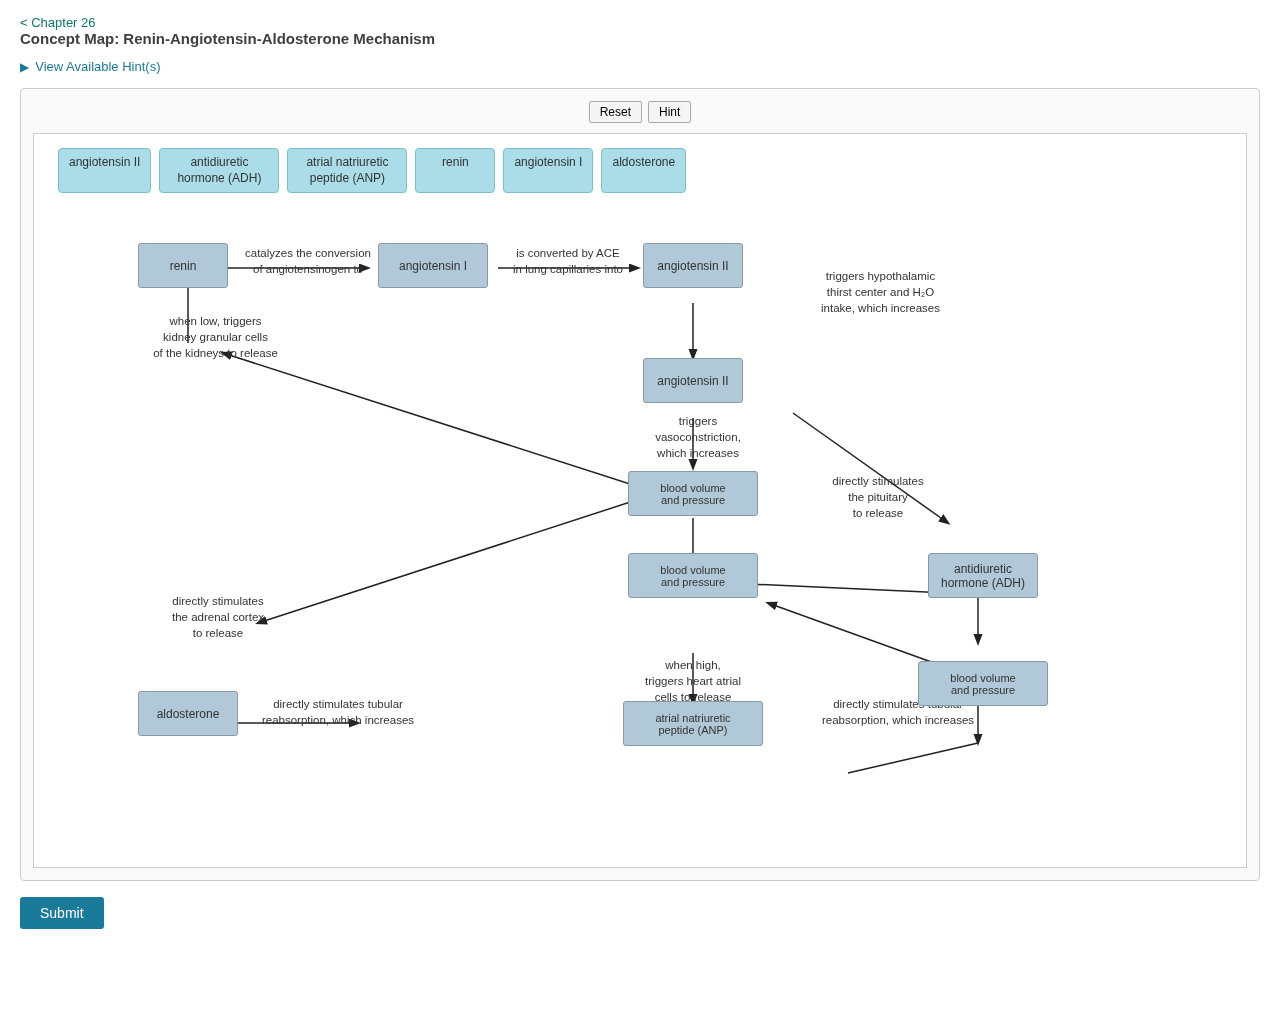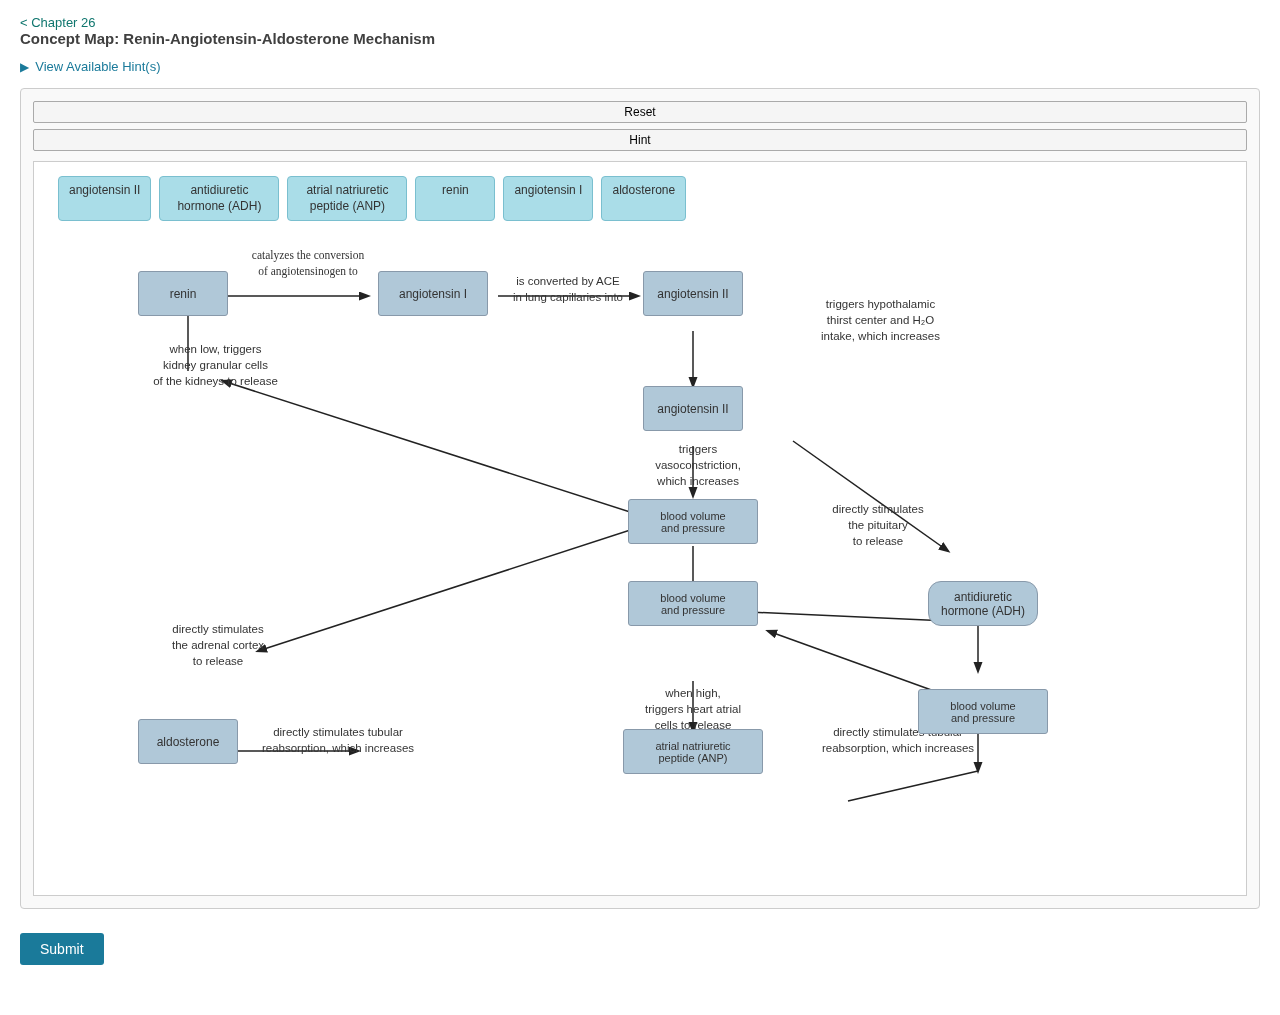--- a/index.html
+++ b/index.html
@@ -5,21 +5,21 @@
     * { box-sizing: border-box; margin: 0; padding: 0; }
     body { font-family: Arial, sans-serif; background: #fff; color: #333; font-size: 13px; padding: 15px 20px; }
 
     .chapter-link { color: #0f766e; font-size: 13px; cursor: pointer; display: block; }
     .page-title { font-size: 15px; font-weight: bold; color: #404040; margin-bottom: 12px; }
     .hint-row { display: flex; align-items: center; margin-bottom: 14px; }
     .hint-arrow { color: #1a7a9a; margin-right: 6px; font-size: 12px; }
     .hint-link { color: #1a7a9a; cursor: pointer; font-size: 13px; text-align: right; }
 
     .outer-container { border: 1px solid #ccc; border-radius: 4px; background: #f9f9f9; padding: 12px; }
-    .top-bar { display: flex; justify-content: center; gap: 6px; margin-bottom: 10px; flex-direction: column; }
+    .top-bar { display: flex; justify-content: center; gap: 6px; margin-bottom: 10px; }
     .top-btn { border: 1px solid #aaa; background: #f5f5f5; padding: 3px 10px; cursor: pointer; font-size: 12px; border-radius: 2px; }
 
     .concept-container { border: 1px solid #ccc; background: #fff; padding: 14px; min-height: 700px; position: relative; }
 
     
     .terms-row { display: flex; gap: 8px; flex-wrap: wrap; margin-bottom: 20px; padding: 0 10px; }
     .term-tile { background: #aadde8; border: 1px solid #7abfcf; border-radius: 4px; padding: 6px 10px; text-align: center; font-size: 12px; cursor: grab; min-width: 80px; max-width: 120px; line-height: 1.3; }
 
     
     .diagram { position: relative; width: 100%; height: 640px; }
@@ -27,21 +27,21 @@
     
     .drop-box { position: absolute; border: 1px solid #8899aa; background: #c5d5e5; border-radius: 3px; display: flex; align-items: center; justify-content: center; font-size: 12px; text-align: center; min-height: 40px; }
     .drop-box.filled { background: #b0c8d8; color: #333; }
 
     
     .label-box { position: absolute; font-size: 11.5px; text-align: center; color: #333; line-height: 1.4; }
 
     
     .arrows-svg { position: absolute; top: 0; left: 0; width: 100%; height: 100%; pointer-events: none; }
 
-    .submit-btn { background: #1a7a9a; color: #fff; border: none; padding: 8px 20px; font-size: 14px; cursor: pointer; border-radius: 3px; margin-top: 24px; }
+    .submit-btn { background: #1a7a9a; color: #fff; border: none; padding: 8px 20px; font-size: 14px; cursor: pointer; border-radius: 3px; margin-top: 16px; }
   </style>
 </head>
 <body>
 
 
 
 
 <a class="chapter-link">&lt; Chapter 26</a>
 
 
@@ -109,21 +109,21 @@
 
         <line x1="645" y1="440" x2="645" y2="490" stroke="#222" stroke-width="1.5" marker-end="url(#arrow)"></line>
 
         <line x1="680" y1="370" x2="900" y2="380" stroke="#222" stroke-width="1.5" marker-end="url(#arrow)"></line>
 
         <line x1="930" y1="530" x2="800" y2="560" stroke="#222" stroke-width="1.5"></line>
       </svg>
 
       <div class="drop-box filled" style="left:90px; top:30px; width:90px; height:45px;">renin</div>
 
-      <div class="label-box" style="left:190px; top:6px; width:140px;font-family:Liberation Serif, serif;">catalyzes the conversion<br>of angiotensinogen to</div>
+      <div class="label-box" style="left:190px; top:32px; width:140px;">catalyzes the conversion<br>of angiotensinogen to</div>
 
       <div class="drop-box filled" style="left:330px; top:30px; width:110px; height:45px;">angiotensin I</div>
 
       <div class="label-box" style="left:450px; top:32px; width:140px;">is converted by ACE<br>in lung capillaries into</div>
 
       <div class="drop-box filled" style="left:595px; top:30px; width:100px; height:45px;">angiotensin II</div>
 
       <div class="label-box" style="left:750px; top:55px; width:165px;">triggers hypothalamic<br>thirst center and H₂O<br>intake, which increases</div>
 
       <div class="label-box" style="left:95px; top:100px; width:145px;">when low, triggers<br>kidney granular cells<br>of the kidneys to release</div>
@@ -131,21 +131,21 @@
       <div class="drop-box filled" style="left:595px; top:145px; width:100px; height:45px;">angiotensin II</div>
 
       <div class="label-box" style="left:595px; top:200px; width:110px;">triggers<br>vasoconstriction,<br>which increases</div>
 
       <div class="drop-box filled" style="left:580px; top:258px; width:130px; height:45px; font-size:11px;">blood volume<br>and pressure</div>
 
       <div class="label-box" style="left:760px; top:260px; width:140px;">directly stimulates<br>the pituitary<br>to release</div>
 
       <div class="label-box" style="left:95px; top:380px; width:150px;">directly stimulates<br>the adrenal cortex<br>to release</div>
 
-      <div class="drop-box filled" style="left:880px; top:340px; width:110px; height:45px;border-radius:13px;">antidiuretic<br>hormone (ADH)</div>
+      <div class="drop-box filled" style="left:880px; top:340px; width:110px; height:45px;">antidiuretic<br>hormone (ADH)</div>
 
       <div class="drop-box filled" style="left:580px; top:340px; width:130px; height:45px; font-size:11px;">blood volume<br>and pressure</div>
 
       <div class="label-box" style="left:575px; top:400px; width:140px;margin-top:44px;">when high,<br>triggers heart atrial<br>cells to release</div>
 
       <div class="drop-box filled" style="left:90px; top:478px; width:100px; height:45px;">aldosterone</div>
 
       <div class="label-box" style="left:205px; top:483px; width:170px;">directly stimulates tubular<br>reabsorption, which increases</div>
 
       <div class="drop-box filled" style="left:575px; top:488px; width:140px; height:45px; font-size:11px;">atrial natriuretic<br>peptide (ANP)</div>

